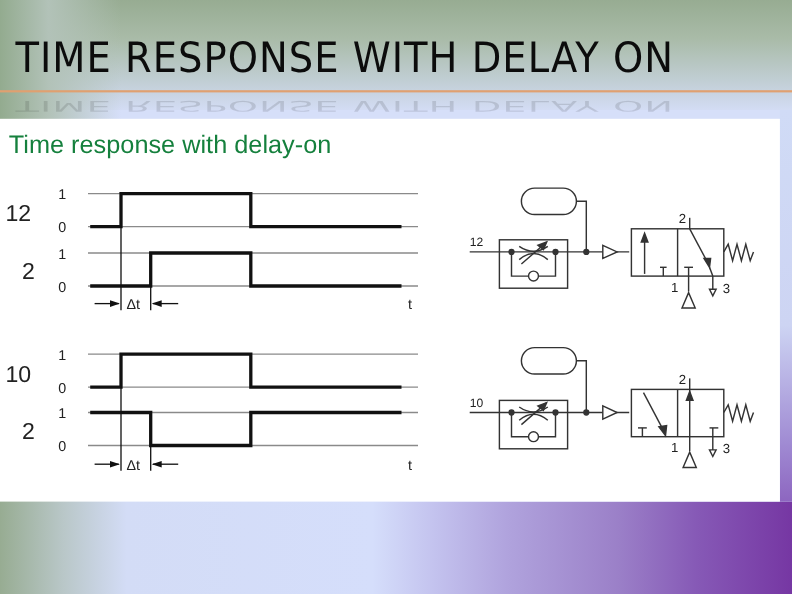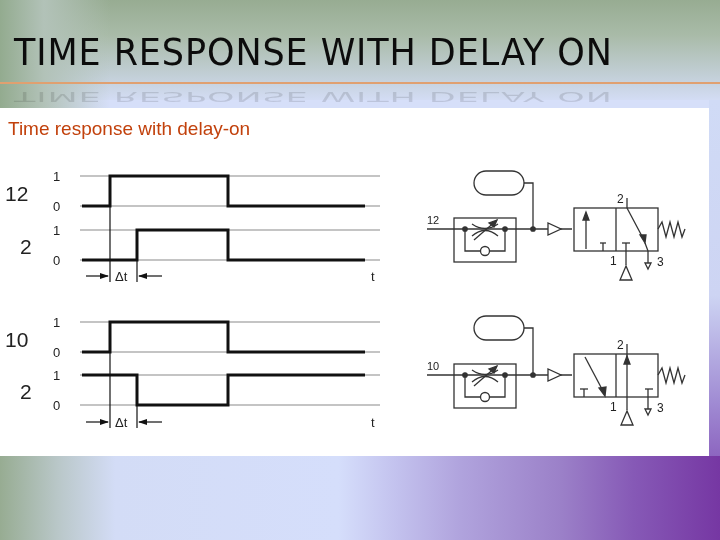--- a/index.html
+++ b/index.html
@@ -40,21 +40,21 @@
   .rule {
     position:absolute; left:0; top:82px; width:720px; height:2px;
     background:#e0a070;
   }
   .panel {
     position:absolute; left:0; top:108px; width:709px; height:348px;
     background:#ffffff;
   }
   .panel-heading {
     position:absolute; left:8px; top:10px; margin:0;
-    font-size:19px; font-weight:normal; color:#c2410c;
+    font-size:23px; font-weight:normal; color:#15803d;
   }
   svg { position:absolute; left:0; top:0; }
   .lbl { font-family:"Liberation Sans", sans-serif; fill:#222; }
 </style>
 </head>
 <body>
 
 <div class="bg-top"></div>
 <div class="bg-top-left"></div>
 <div class="bg-bottom"></div>

